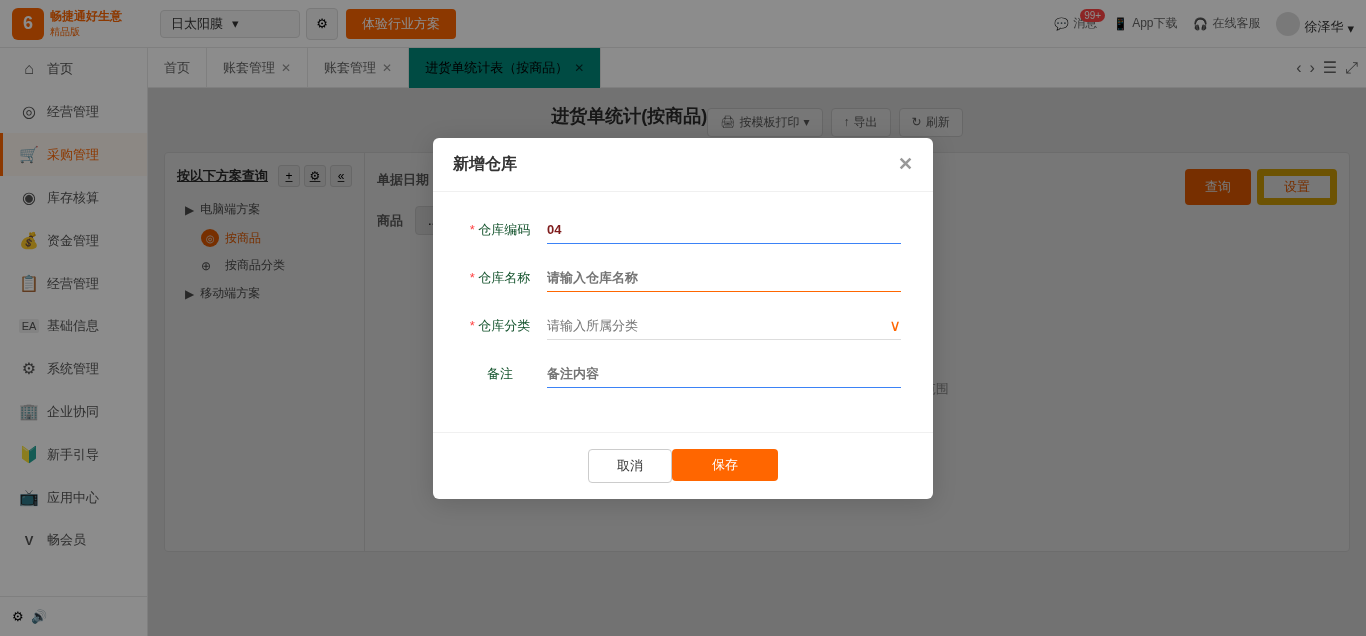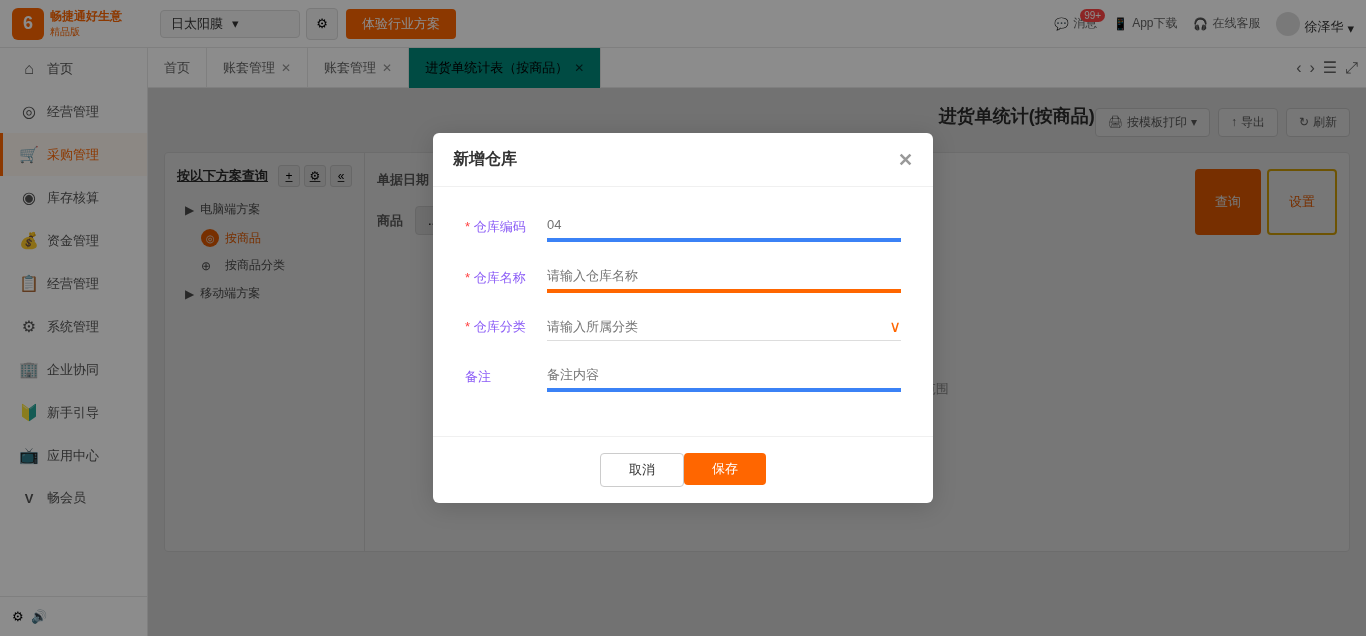--- a/index.html
+++ b/index.html
@@ -117,21 +117,21 @@
     
     .main-content {
       position: fixed;
       top: 88px; left: 148px; right: 0; bottom: 0;
       overflow: auto;
       background: #f5f5f5;
       padding: 16px;
     }
     .page-title { font-size: 18px; color: #333; font-weight: bold; margin-bottom: 12px; }
     .page-header {
-      display: flex; align-items: center; justify-content: flex-end;
+      display: flex; align-items: center; justify-content: center;
       margin-bottom: 12px;
     }
     .header-actions { display: flex; align-items: center; gap: 8px; }
     .action-btn {
       display: flex; align-items: center; gap: 4px;
       padding: 5px 12px; border: 1px solid #ddd; border-radius: 4px;
       background: #fff; cursor: pointer; color: #666; font-size: 12px;
     }
 
     .content-body {
@@ -180,22 +180,22 @@
       display: flex; flex-direction: column; align-items: center; justify-content: center;
       padding: 40px; color: #999; font-size: 13px; gap: 8px;
     }
 
     
     .query-btn {
       background: #ff6600; color: #fff; border: none; border-radius: 4px;
       padding: 6px 20px; cursor: pointer; font-size: 13px;
     }
     .setting-btn {
-      background: #fff; color: #ff6600; border: 2px solid #eab308; border-radius: 4px;
-      padding: 22px 20px; cursor: pointer; font-size: 13px;
+      background: #fff; color: #ff6600; border: 7px solid #eab308; border-radius: 4px;
+      padding: 2px 20px; cursor: pointer; font-size: 13px;
     }
 
     
     .overlay {
       position: fixed; top: 0; left: 0; right: 0; bottom: 0;
       background: rgba(0,0,0,0.45);
       z-index: 200;
       display: flex; align-items: center; justify-content: center;
     }
 
@@ -213,26 +213,26 @@
       font-size: 16px; font-weight: bold; color: #333;
     }
     .dialog-close {
       cursor: pointer; color: #999; font-size: 18px; line-height: 1;
     }
     .dialog-body { padding: 24px 32px; }
     .form-row {
       display: flex; align-items: center; margin-bottom: 20px; gap: 12px;
     }
     .form-label {
-      width: 70px; text-align: left; color: #8b5cf6; font-size: 13px; flex-shrink: 0;
+      width: 70px; text-align: center; color: #14532d; font-size: 13px; flex-shrink: 0;
     }
     .required::before { content: '* '; color: #ff4444; }
     .form-input {
-      flex: 1; border: none; border-bottom: 4px solid #3b82f6;
-      padding: 6px 0; font-size: 13px; outline: none; color: #737373;
+      flex: 1; border: none; border-bottom: 1px solid #3b82f6;
+      padding: 6px 0; font-size: 13px; outline: none; color: #7f1d1d; font-weight: bold;
     }
     .form-input.active { border-bottom-color: #ff6600; }
     .form-select-row {
       display: flex; align-items: center; flex: 1;
       border-bottom: 1px solid #ddd; position: relative;
     }
     .form-select-input {
       flex: 1; border: none; padding: 6px 0; font-size: 13px;
       color: #bbb; outline: none; background: transparent;
     }
@@ -240,21 +240,21 @@
     .dialog-footer {
       display: flex; align-items: flex-start; justify-content: center;
       padding: 16px 20px; border-top: 1px solid #f0f0f0; 
     }
     .cancel-btn {
       background: #fff; color: #333; border: 1px solid #ccc; border-radius: 4px;
       padding: 7px 28px; cursor: pointer; font-size: 13px;
     }
     .save-btn {
       background: #ff6600; color: #fff; border: none; border-radius: 4px;
-      padding: 7px 28px; cursor: pointer; font-size: 13px;
+      padding: 7px 40px; cursor: pointer; font-size: 13px;
     }
   </style>
 </head>
 <body>
 
 <div class="top-header">
   <div class="logo-area">
     <div class="logo-icon">6</div>
     <div>
       <div style="font-size:12px;font-weight:bold;color:#ff6600;">畅捷通好生意</div>
@@ -308,20 +308,24 @@
     <span class="sidebar-icon">◉</span>
     <span class="sidebar-label">库存核算</span>
   </div>
   <div class="sidebar-item">
     <span class="sidebar-icon">💰</span>
     <span class="sidebar-label">资金管理</span>
   </div>
   <div class="sidebar-item">
     <span class="sidebar-icon">📋</span>
     <span class="sidebar-label">经营管理</span>
+  </div>
+  <div class="sidebar-item">
+    <span class="sidebar-icon" style="font-size:11px;background:#eee;padding:1px 2px;border-radius:2px;">EA</span>
+    <span class="sidebar-label">基础信息</span>
   </div>
   <div class="sidebar-item">
     <span class="sidebar-icon">⚙</span>
     <span class="sidebar-label">系统管理</span>
   </div>
   <div class="sidebar-item">
     <span class="sidebar-icon">🏢</span>
     <span class="sidebar-label">企业协同</span>
   </div>
   <div class="sidebar-item">

